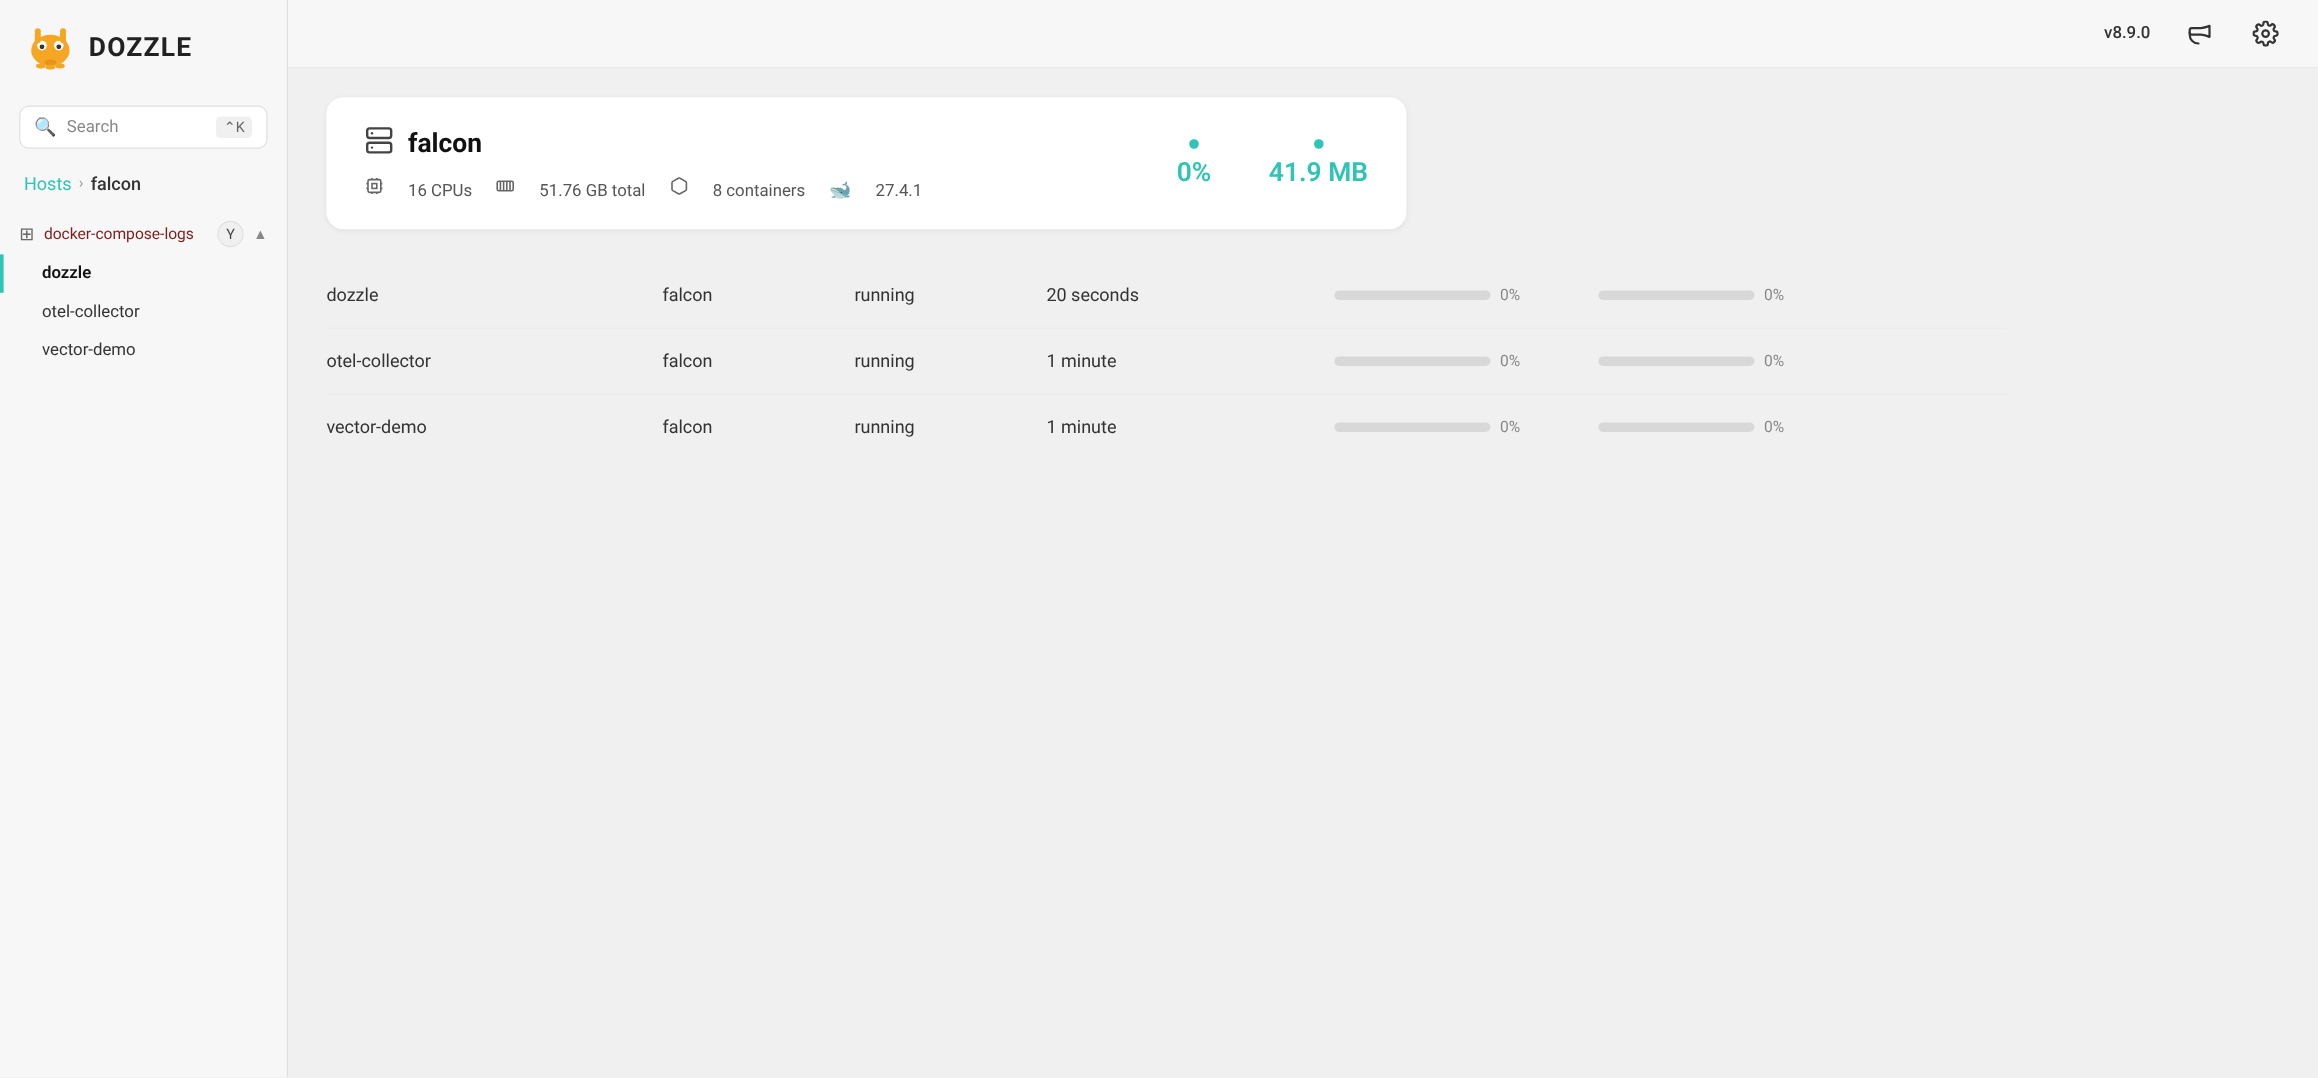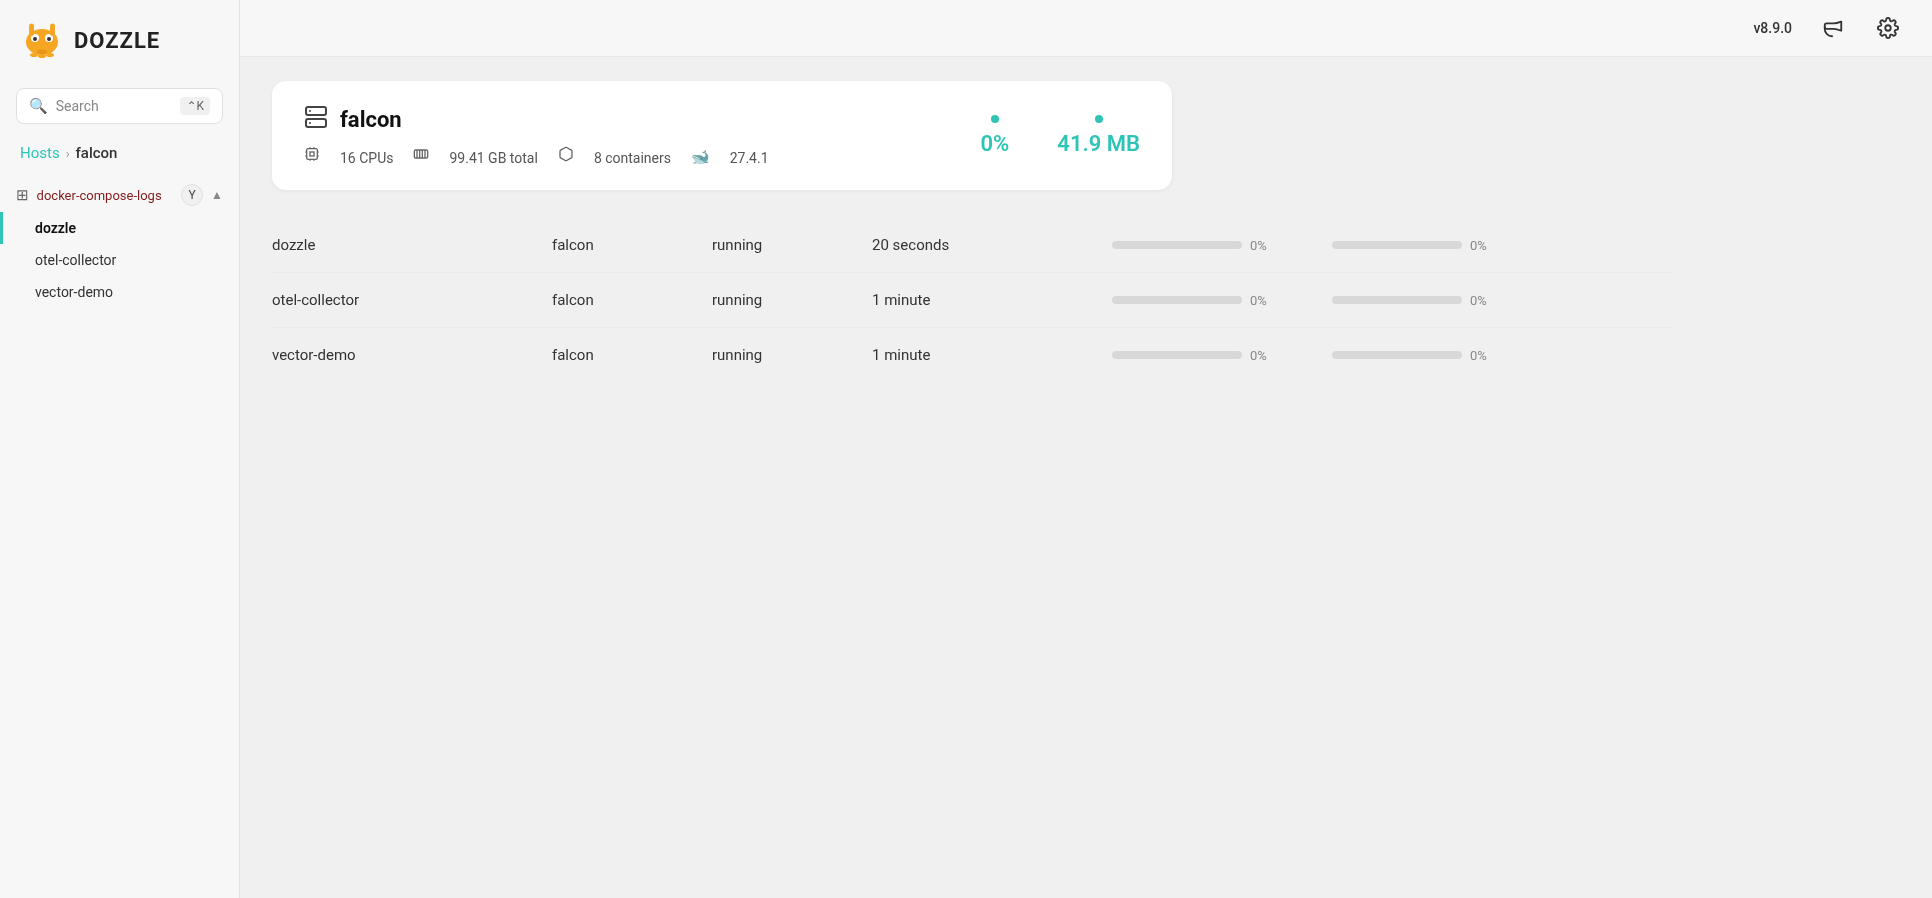--- a/index.html
+++ b/index.html
@@ -448,21 +448,21 @@
           <div class="host-meta-item">
             <span class="host-meta-icon">
               <svg width="16" height="16" viewBox="0 0 24 24" fill="none" stroke="#666" stroke-width="2">
                   <rect x="2" y="6" width="20" height="12" rx="2"></rect>
                   <line x1="6" y1="6" x2="6" y2="18"></line>
                   <line x1="10" y1="6" x2="10" y2="18"></line>
                   <line x1="14" y1="6" x2="14" y2="18"></line>
                   <line x1="18" y1="6" x2="18" y2="18"></line>
                 </svg>
             </span>
-            <span>99.41 GB total</span>
+            <span>51.76 GB total</span>
           </div>
           <div class="host-meta-item">
             <span class="host-meta-icon">
               <svg width="16" height="16" viewBox="0 0 24 24" fill="none" stroke="#666" stroke-width="2">
                   <path d="M21 16V8a2 2 0 0 0-1-1.73l-7-4a2 2 0 0 0-2 0l-7 4A2 2 0 0 0 3 8v8a2 2 0 0 0 1 1.73l7 4a2 2 0 0 0 2 0l7-4A2 2 0 0 0 21 16z"></path>
                 </svg>
             </span>
             <span>8 containers</span>
           </div>
           <div class="host-meta-item">

